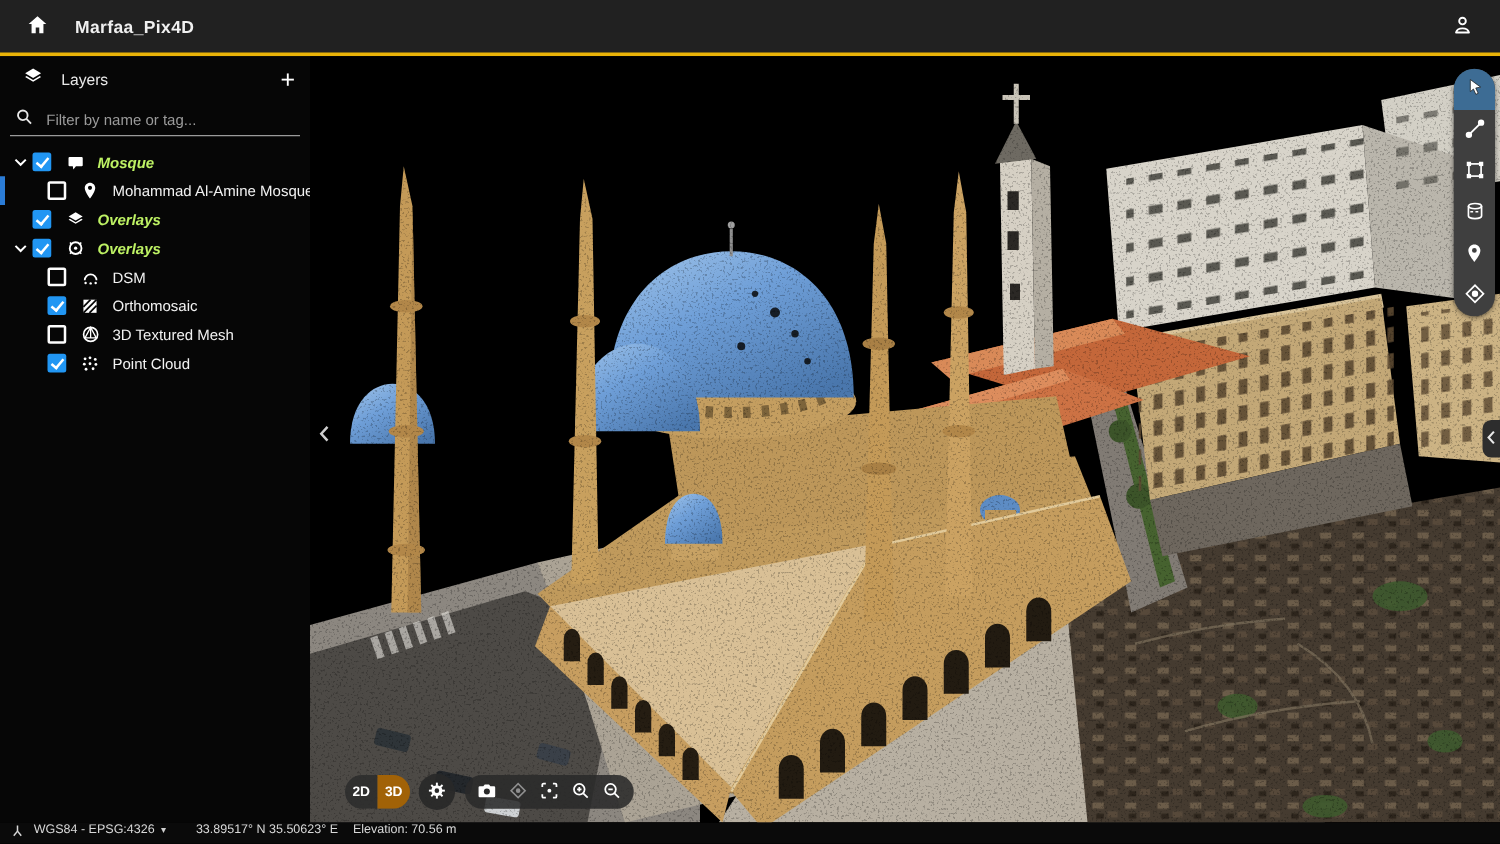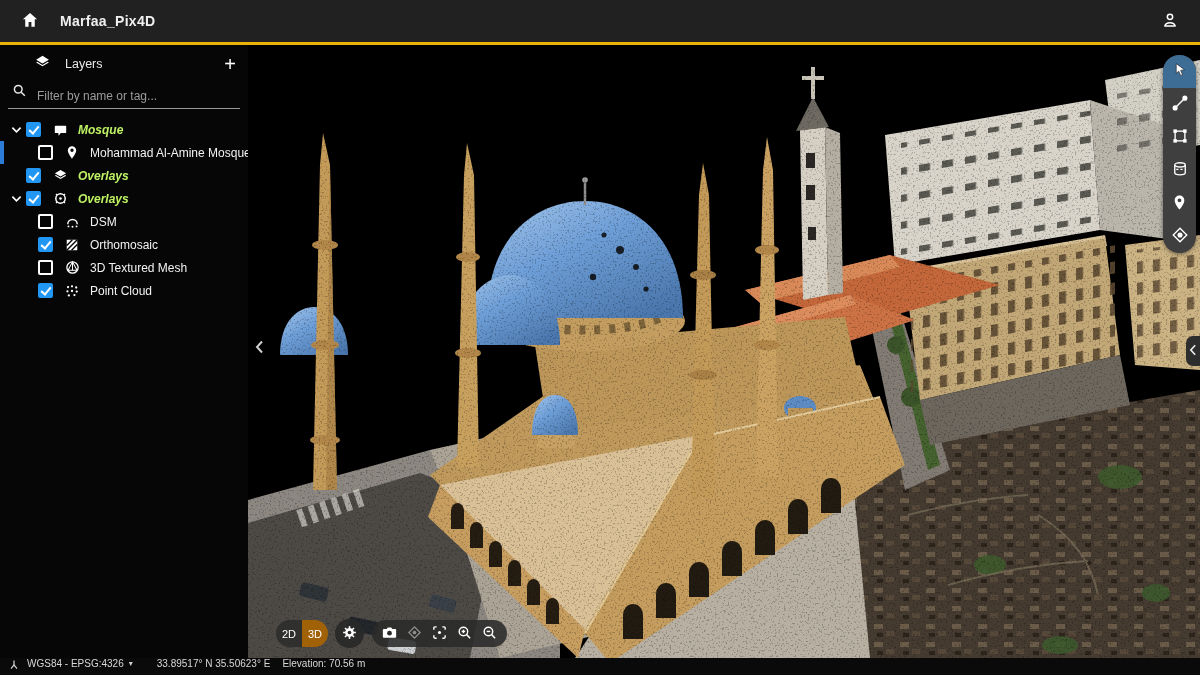--- a/index.html
+++ b/index.html
@@ -13,25 +13,25 @@
     justify-content:center; cursor:pointer; padding:4px; }
   .app-title { color:#f0f0f0; font-size:14px; font-weight:700; letter-spacing:.3px; margin-left:16px; }
   .topbar .spacer { flex:1; }
 
   
   .main { display:flex; height:613px; }
   .sidebar { width:248px; background:#060606; flex:none; position:relative; }
   .viewer { flex:1; position:relative; background:#000; overflow:hidden; }
 
   
-  .panel-head { height:32px; display:flex; align-items:center; padding:6px 12px 0 34px; }
+  .panel-head { height:32px; display:flex; align-items:center; padding:6px 12px 0 18px; }
   .panel-title { color:#e8e8e8; font-size:12.5px; margin-left:14px; }
   .add-btn { margin-left:auto; color:#fff; font-size:20px; font-weight:300; line-height:18px;
     background:none; border:none; cursor:pointer; }
-  .filter-row { display:flex; margin:6px 8px 0 8px; height:26px;
+  .filter-row { display:flex; align-items:center; margin:6px 8px 0 8px; height:26px;
     border-bottom:1px solid #9a9a9a; padding:0 4px; }
   .filter-row input { flex:1; background:transparent; border:none; outline:none;
     color:#cfcfcf; font-size:12px; margin-left:10px; font-family:"Liberation Sans",sans-serif; }
   .filter-row input::placeholder { color:#9b9b9b; }
   .tree { margin-top:9px; }
   .row { height:23px; display:flex; align-items:center; padding-left:8px; position:relative; cursor:pointer; }
   .row.child { padding-left:20px; }
   .row.selected::before { content:""; position:absolute; left:0; top:0; bottom:0; width:4px; background:#2b7cd6; }
   .chev { width:16px; display:flex; justify-content:center; flex:none; }
   .cb { width:15px; height:15px; border-radius:2px; margin-left:2px; flex:none; position:relative; }
@@ -53,21 +53,21 @@
 
   .right-tools { position:absolute; top:10px; right:4px; width:33px; background:#3f3f3f;
     border-radius:17px; overflow:hidden; display:flex; flex-direction:column; box-shadow:0 1px 4px rgba(0,0,0,.5); }
   .tool-btn { width:33px; height:33px; display:flex; align-items:center; justify-content:center;
     background:none; border:none; cursor:pointer; }
   .tool-btn.selected { background:#3d6c94; }
 
   .bottom-tools { position:absolute; left:28px; bottom:10px; display:flex; align-items:center; }
   .toggle { display:flex; border-radius:14px; overflow:hidden; }
   .seg { width:26px; height:27px; border:none; cursor:pointer; color:#fff; font-size:11px;
-    font-weight:400; font-family:"Liberation Sans",sans-serif; background:rgba(44,44,44,.88); }
+    font-weight:700; font-family:"Liberation Sans",sans-serif; background:rgba(44,44,44,.88); }
   .seg.active { background:#a16207; }
   .gear-btn { width:29px; height:29px; border-radius:50%; background:rgba(40,40,40,.92);
     border:none; margin-left:7px; display:flex; align-items:center; justify-content:center; cursor:pointer; }
   .btn-group { display:flex; align-items:center; height:27px; background:rgba(42,42,42,.88);
     border-radius:14px; margin-left:8px; padding:0 5px; }
   .g-btn { width:25px; height:27px; background:none; border:none; display:flex; align-items:center;
     justify-content:center; cursor:pointer; }
 
   
   .statusbar { height:17px; background:#0a0a0a; display:flex; align-items:flex-start;

